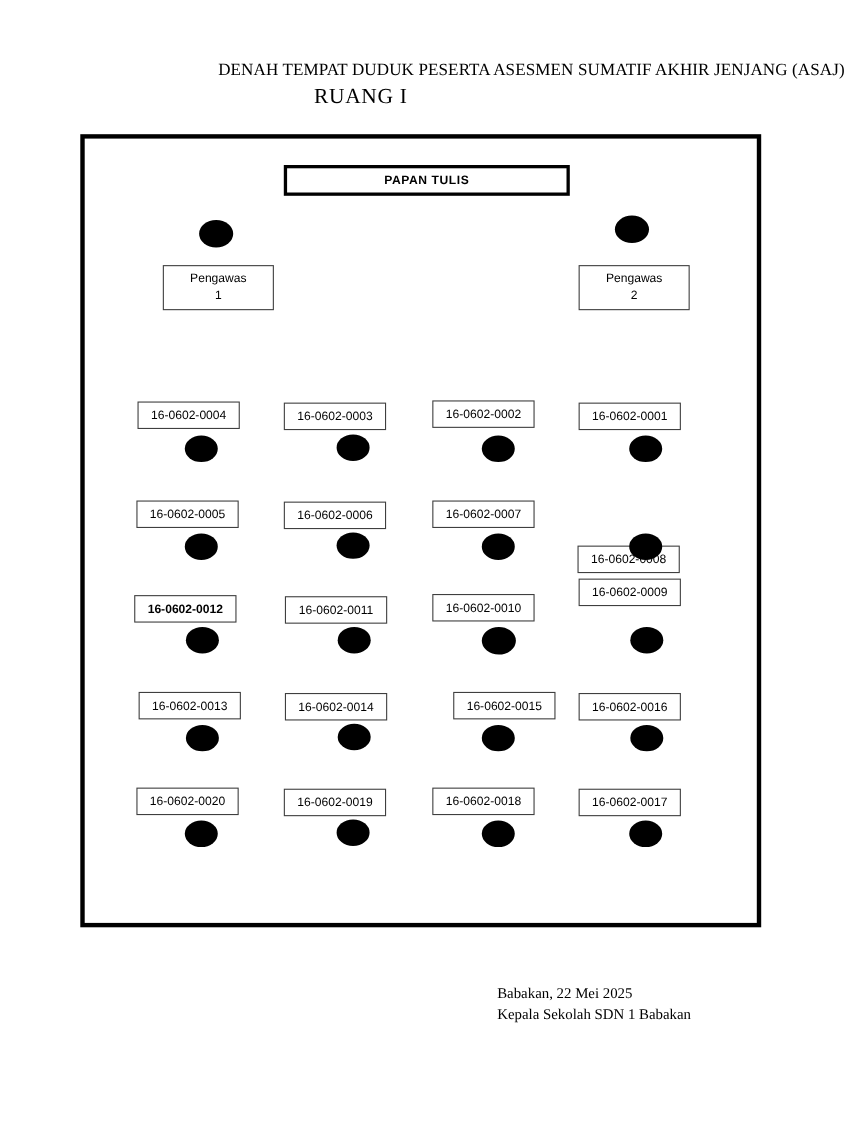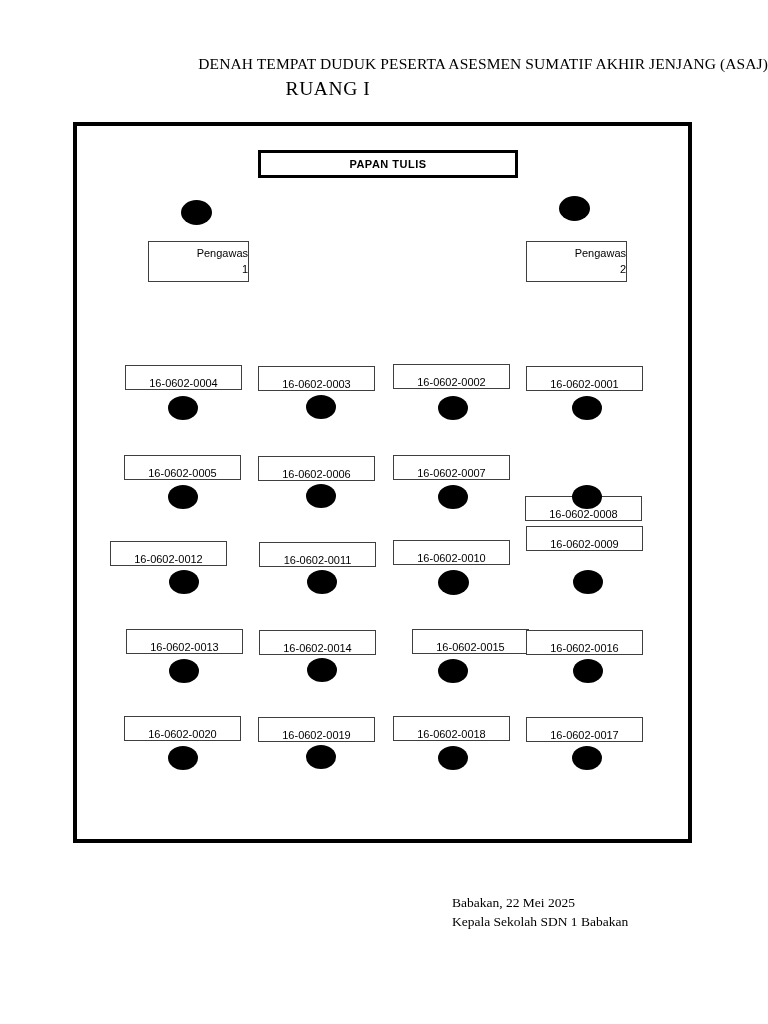--- a/index.html
+++ b/index.html
@@ -70,21 +70,21 @@
     letter-spacing: 0.5px;
   }
 
   
   .box {
     position: absolute;
     box-sizing: border-box;
     border: 1.3px solid #3f3f3f;
     background: #ffffff;
     display: flex;
-    align-items: flex-end;
+    align-items: center;
     justify-content: center;
     font-family: "Liberation Sans", sans-serif;
     font-size: 11px;
     color: #000000;
     white-space: nowrap;
   }
 
   
   .seat {
     position: absolute;
@@ -96,21 +96,21 @@
   .pengawas-box {
     width: 101px;
     height: 41px;
     flex-direction: column;
     line-height: 1.38;
   }
   .pengawas-box span { display: block; text-align: center; }
 
   
   .desk {
-    width: 117px;
+    width: 93px;
     height: 25px;
   }
 
   
   .footer {
     position: absolute;
     left: 452px;
     top: 893px;
     font-family: "Liberation Serif", serif;
     font-size: 13.5px;
@@ -157,21 +157,21 @@
 
 <div class="box desk" style="left:258px; top:456px;">16-0602-0006</div>
 <div class="seat" style="left:306px; top:484px; width:30px; height:24px;"></div>
 
 <div class="box desk" style="left:393px; top:455px;">16-0602-0007</div>
 <div class="seat" style="left:438px; top:485px; width:30px; height:24px;"></div>
 
 <div class="box desk" style="left:525px; top:456px;margin-top:40px;">16-0602-0008</div>
 <div class="seat" style="left:572px; top:485px; width:30px; height:24px;"></div>
 
-<div class="box desk" style="left:110px; top:541px;">16-0602-0012</div>
+<div class="box desk" style="left:122px; top:541px;font-weight:bold;">16-0602-0012</div>
 <div class="seat" style="left:169px; top:570px; width:30px; height:24px;"></div>
 
 <div class="box desk" style="left:259px; top:542px;">16-0602-0011</div>
 <div class="seat" style="left:307px; top:570px; width:30px; height:24px;"></div>
 
 <div class="box desk" style="left:393px; top:540px;">16-0602-0010</div>
 <div class="seat" style="left:438px; top:570px; width:31px; height:25px;"></div>
 
 <div class="box desk" style="left:526px; top:526px;">16-0602-0009</div>
 <div class="seat" style="left:573px; top:570px; width:30px; height:24px;"></div>

